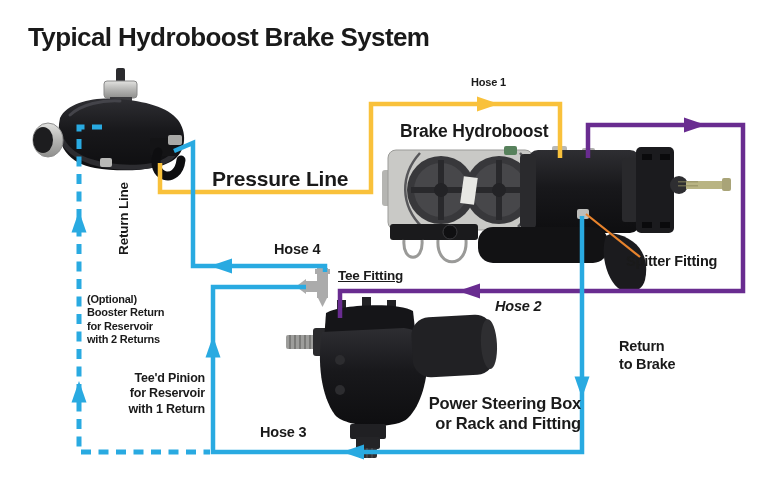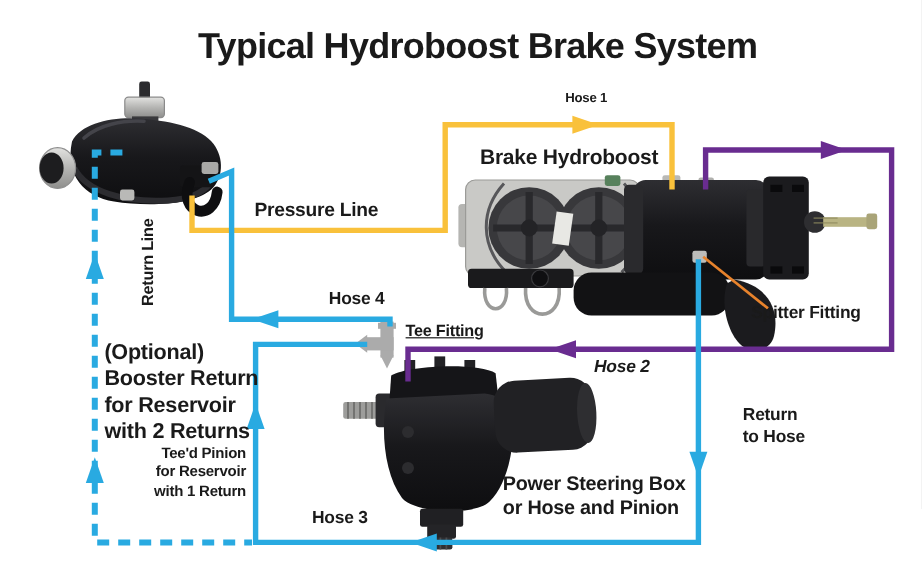--- a/index.html
+++ b/index.html
@@ -13,32 +13,32 @@
   }
   svg.canvas{position:absolute;left:0;top:0;width:768px;height:487px;}
   .lbl{
     position:absolute;
     font-weight:700;
     color:#1a1a1a;
     white-space:nowrap;
     letter-spacing:-0.2px;
   }
   .lbl span{display:block;}
-  #title{left:0;right:0;top:22px;text-align:center;font-size:30px;letter-spacing:-0.6px;margin-left:28px;}
+  #title{left:0;right:0;top:22px;text-align:left;font-size:26px;letter-spacing:-0.6px;margin-left:28px;}
   #hose1{left:471px;top:76px;font-size:11px;}
   #brake-hydroboost{left:400px;top:121px;font-size:17.5px;}
-  #pressure-line{left:212px;top:167px;font-size:16px;}
+  #pressure-line{left:212px;top:167px;font-size:21px;}
   #return-line{left:85px;top:211px;width:76px;text-align:center;font-size:13.5px;transform:rotate(-90deg);}
   #hose4{left:244px;top:241px;font-size:14.5px;margin-left:30px;}
   #tee-fitting{left:338px;top:268px;font-size:13.5px;text-decoration:underline;}
   #spitter-fitting{left:626px;top:253px;font-size:14.5px;}
   #hose2{left:495px;top:298px;font-size:14.5px;font-style:italic;}
   #return-to-pump{left:619px;top:337px;font-size:14.5px;line-height:1.25;}
-  #psb-label{left:419px;top:394px;width:162px;text-align:left;font-size:16.5px;line-height:1.2;}
-  #optional-return{left:87px;top:283px;font-size:18px;line-height:1.22;}
+  #psb-label{left:419px;top:394px;width:162px;text-align:right;font-size:16.5px;line-height:1.2;}
+  #optional-return{left:87px;top:293px;font-size:11px;line-height:1.22;}
   #teed-return{left:103px;top:371px;width:102px;text-align:right;font-size:12.5px;line-height:1.22;}
   #hose3{left:260px;top:424px;font-size:14.5px;}
 </style>
 </head>
 <body>
 
 <div class="stage">
 
   <svg class="canvas" viewBox="0 0 768 487">
     <defs>
@@ -171,26 +171,26 @@
   <div class="lbl" id="hose4">Hose 4</div>
 
   <div class="lbl" id="tee-fitting">Tee Fitting</div>
 
   <div class="lbl" id="spitter-fitting">Spitter Fitting</div>
 
   <div class="lbl" id="hose2">Hose 2</div>
 
   <div class="lbl" id="return-to-pump">
     <span>Return</span>
-    <span>to Hose</span>
+    <span>to Brake</span>
   </div>
 
   <div class="lbl" id="psb-label">
     <span>Power Steering Box</span>
-    <span>or Hose and Pinion</span>
+    <span>or Rack and Fitting</span>
   </div>
 
   <div class="lbl" id="optional-return">
     <span>(Optional)</span>
     <span>Booster Return</span>
     <span>for Reservoir</span>
     <span>with 2 Returns</span>
   </div>
 
   <div class="lbl" id="teed-return">

